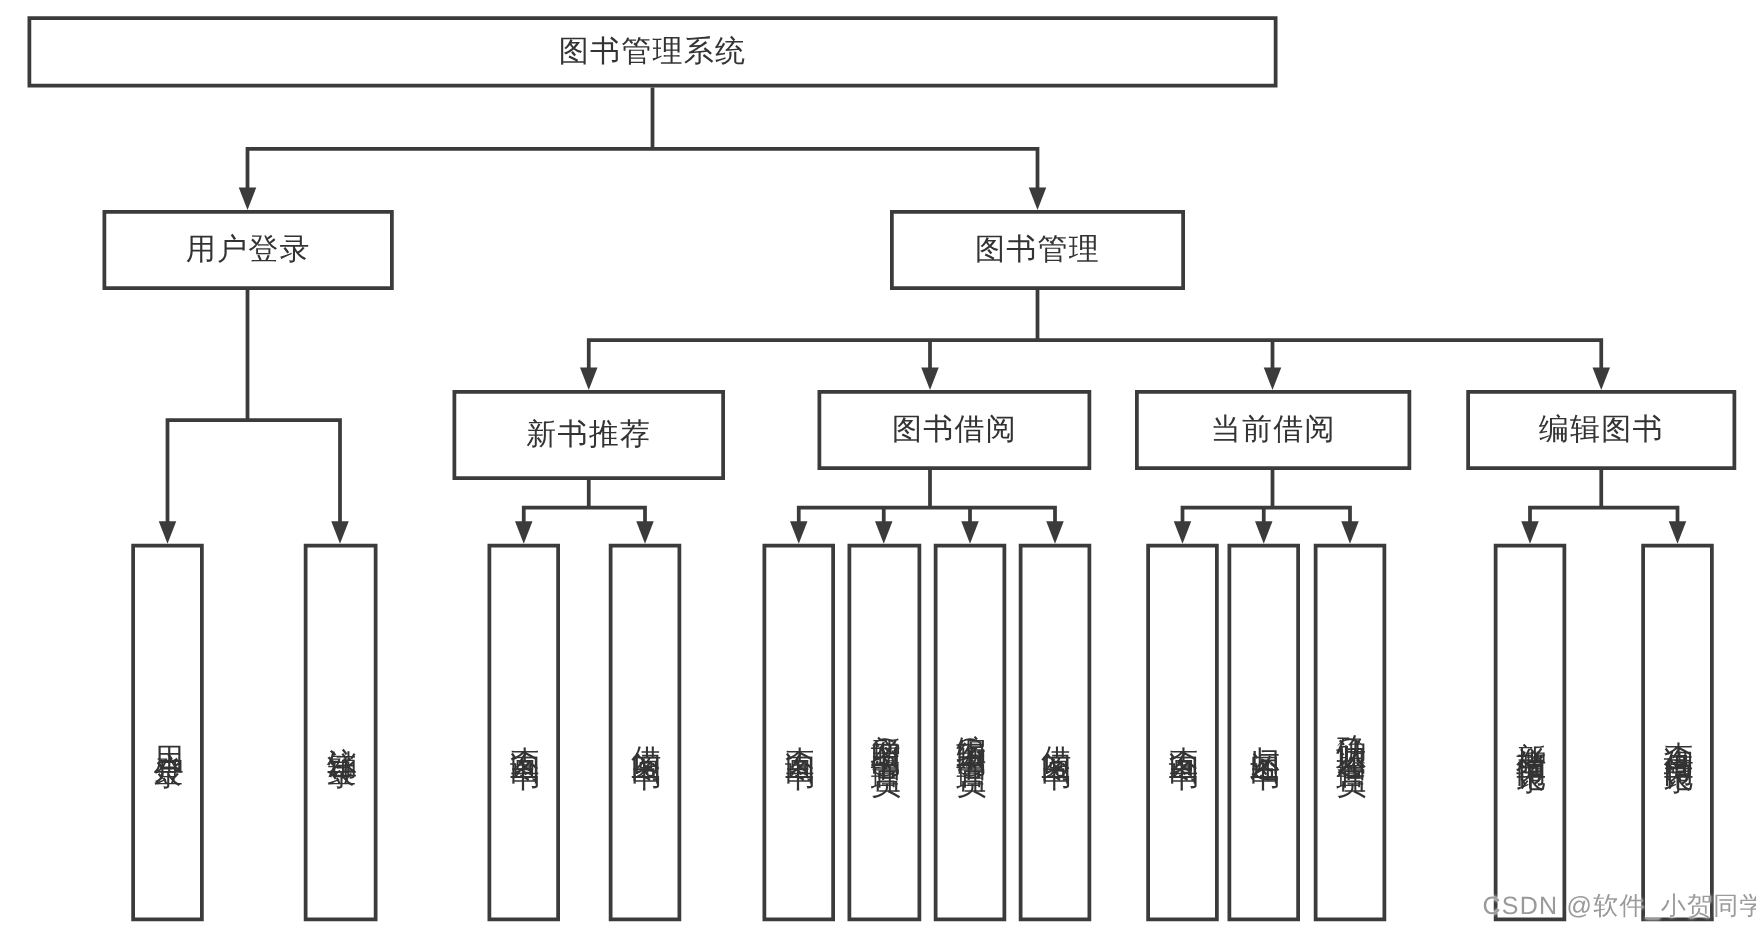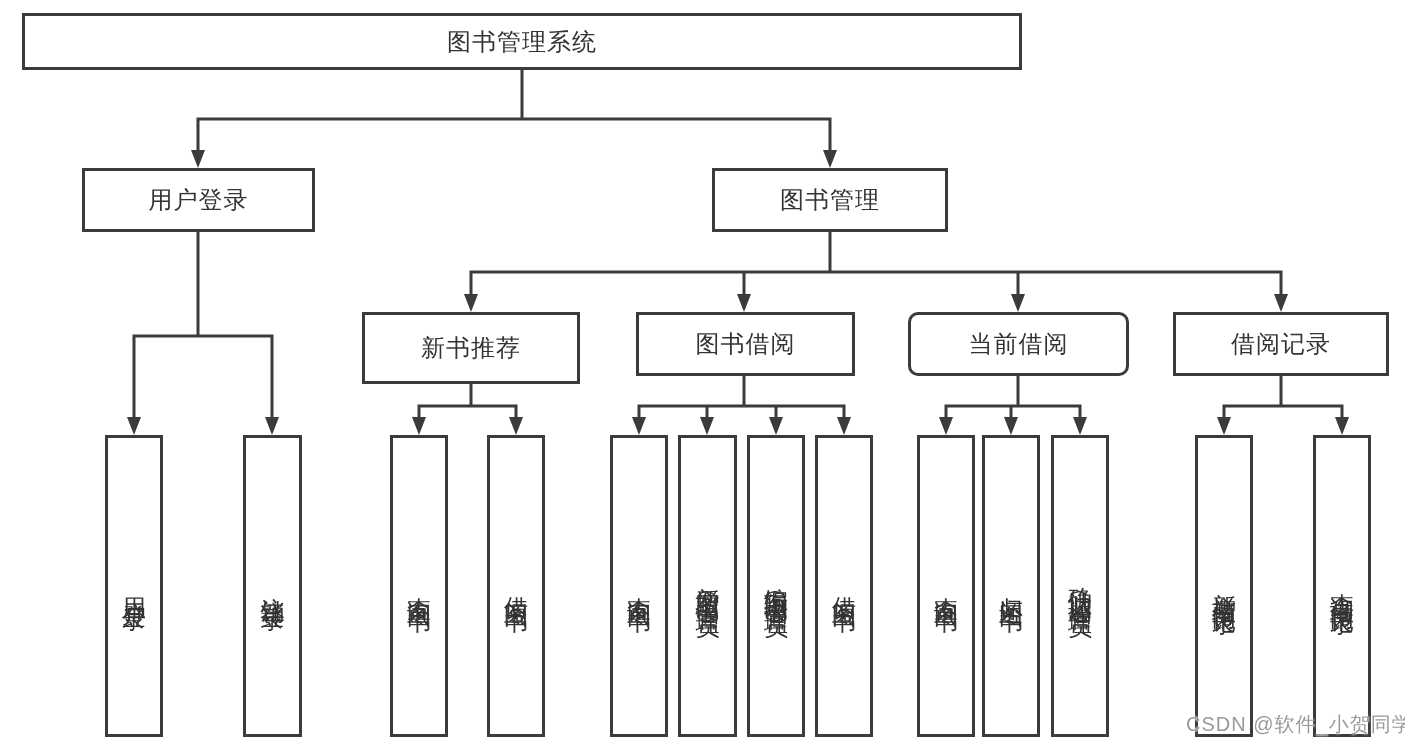--- a/index.html
+++ b/index.html
@@ -120,28 +120,28 @@
   <div class="node" style="left:82px; top:168px; width:233px; height:64px;">
     <span>用户登录</span>
   </div>
   <div class="node" style="left:712px; top:168px; width:236px; height:64px;text-align:right;">
     <span>图书管理</span>
   </div>
 
   <div class="node" style="left:362px; top:312px; width:218px; height:72px;">
     <span>新书推荐</span>
   </div>
-  <div class="node" style="left:636px; top:312px; width:219px; height:64px;">
+  <div class="node" style="left:654px; top:312px; width:219px; height:64px;">
     <span>图书借阅</span>
   </div>
-  <div class="node" style="left:908px; top:312px; width:221px; height:64px;border-radius:10px;">
+  <div class="node" style="left:908px; top:312px; width:221px; height:64px;">
     <span>当前借阅</span>
   </div>
   <div class="node" style="left:1173px; top:312px; width:216px; height:64px;">
-    <span>借阅记录</span>
+    <span>编辑图书</span>
   </div>
 
   <div class="node node-v" style="left:105px; top:435px; width:58px; height:302px;">
     <span>用户登录</span>
   </div>
   <div class="node node-v" style="left:243px; top:435px; width:59px; height:302px;">
     <span>注销登录</span>
   </div>
 
   <div class="node node-v" style="left:390px; top:435px; width:58px; height:302px;">

